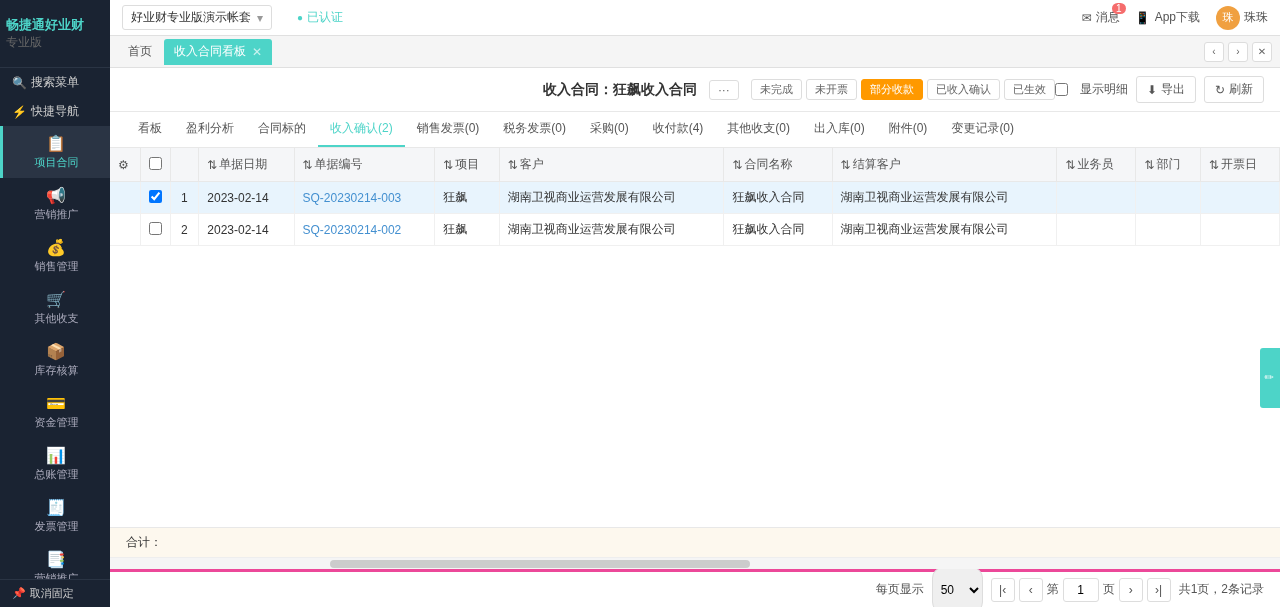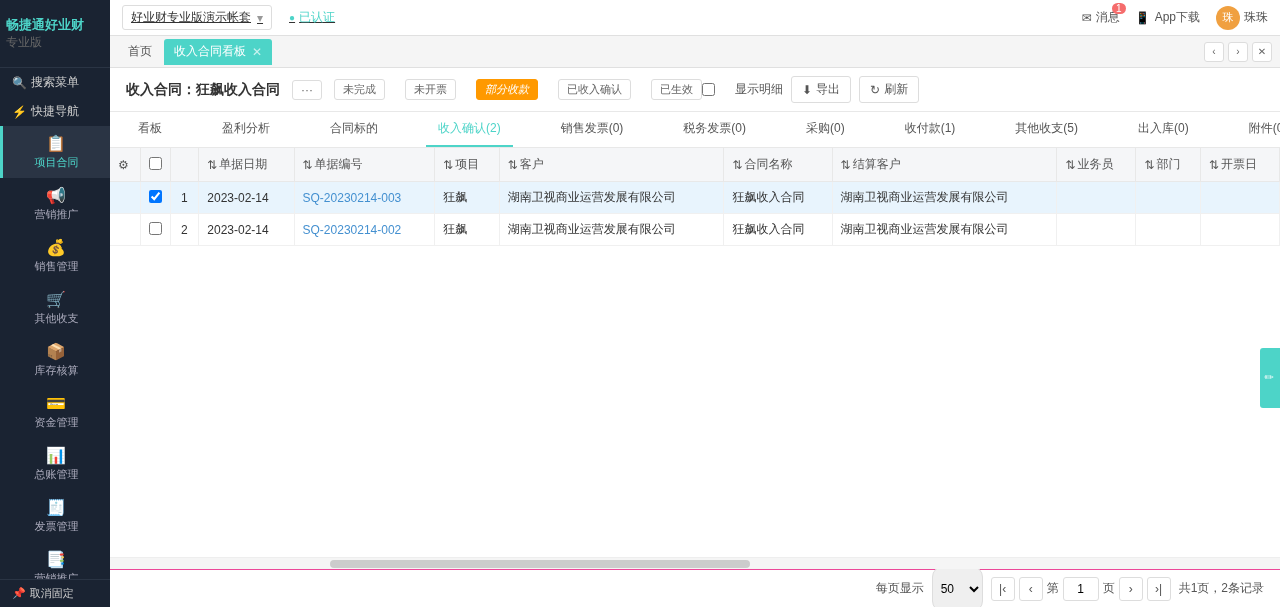--- a/index.html
+++ b/index.html
@@ -22,21 +22,21 @@
     .sidebar-scroll::-webkit-scrollbar { width: 3px; }
     .sidebar-scroll::-webkit-scrollbar-thumb { background: #444; }
     .sidebar-bottom { padding: 6px 8px; border-top: 1px solid #2a3444; display: flex; align-items: center; color: #ccc; cursor: pointer; }
     .sidebar-bottom span { margin-left: 4px; font-size: 11px; }
 
     
     .main { flex: 1; display: flex; flex-direction: column; overflow: hidden; }
 
     
     .topbar { height: 36px; background: #fff; border-bottom: 1px solid #e0e0e0; display: flex; align-items: center; padding: 0 12px; justify-content: space-between; }
-    .topbar-left { display: flex; align-items: center; gap: 17px; text-decoration: underline; }
+    .topbar-left { display: flex; align-items: center; gap: 25px; }
     .company-selector { display: flex; align-items: center; border: 1px solid #ddd; border-radius: 3px; padding: 3px 8px; cursor: pointer; font-size: 12px; color: #333; }
     .company-selector .arrow { margin-left: 6px; color: #999; }
     .certified-badge { display: flex; align-items: center; color: #4dd4c8; font-size: 12px; }
     .certified-badge::before { content: '●'; margin-right: 4px; font-size: 10px; }
     .topbar-right { display: flex; align-items: center; gap: 16px; }
     .topbar-icon-item { display: flex; align-items: center; gap: 4px; cursor: pointer; color: #555; font-size: 12px; position: relative; }
     .badge { background: #f56c6c; color: #fff; border-radius: 8px; font-size: 10px; padding: 0 4px; position: absolute; top: -6px; right: -6px; min-width: 14px; text-align: center; }
     .avatar { width: 24px; height: 24px; border-radius: 50%; background: #f0a040; display: flex; align-items: center; justify-content: center; color: #fff; font-size: 11px; }
 
     
@@ -44,64 +44,64 @@
     .tab-item { height: 26px; display: flex; align-items: center; padding: 0 10px; border-radius: 3px 3px 0 0; cursor: pointer; font-size: 12px; color: #555; }
     .tab-item.home { color: #555; font-family: Liberation Mono, monospace; }
     .tab-item.active { background: #4dd4c8; color: #fff; }
     .tab-item .close-btn { margin-left: 6px; cursor: pointer; opacity: 0.7; }
     .tab-item.home { background: transparent; }
 
     
     .content { flex: 1; background: #f5f6f8; overflow: hidden; display: flex; flex-direction: column; }
 
     
-    .page-header { background: #fff; padding: 8px 16px; border-bottom: 1px solid #e8e8e8; display: flex; align-items: center; justify-content: flex-start; }
+    .page-header { background: #fff; padding: 8px 16px; border-bottom: 1px solid #e8e8e8; display: flex; align-items: center; justify-content: flex-end; }
     .page-title-area { display: flex; align-items: center; gap: 12px; }
     .page-title { font-size: 14px; font-weight: bold; color: #333; }
-    .status-buttons { display: flex; gap: 20px; }
+    .status-buttons { display: flex; gap: 4px; }
     .status-btn { padding: 2px 8px; border: 1px solid #ddd; border-radius: 3px; font-size: 11px; cursor: pointer; background: #fff; color: #666; }
-    .status-btn.active-orange { background: #ff9900; color: #fff; border-color: #ff9900; font-style: italic; }
+    .status-btn.active-orange { background: #ff9900; color: #fff; border-color: #ff9900; }
     .page-actions { display: flex; align-items: center; gap: 8px; }
     .action-btn { display: flex; align-items: center; gap: 4px; padding: 4px 10px; border: 1px solid #ddd; border-radius: 3px; font-size: 12px; cursor: pointer; background: #fff; color: #555; }
     .more-btn { padding: 2px 8px; border: 1px solid #ddd; border-radius: 3px; cursor: pointer; background: #fff; color: #666; font-size: 12px; }
 
     
-    .sub-nav { background: #fff; border-bottom: 1px solid #e8e8e8; display: flex; padding: 0 16px; gap: 36px; }
+    .sub-nav { background: #fff; border-bottom: 1px solid #e8e8e8; display: flex; padding: 0 16px; }
     .sub-nav-item { padding: 8px 12px; font-size: 12px; color: #555; cursor: pointer; border-bottom: 2px solid transparent; white-space: nowrap; }
     .sub-nav-item.active { color: #4dd4c8; border-bottom: 2px solid #4dd4c8; }
 
     
     .table-area { flex: 1; overflow: auto; background: #fff; margin: 0; }
     .data-table { width: 100%; border-collapse: collapse; font-size: 12px; }
     .data-table th { background: #f5f6f8; padding: 8px 8px; text-align: left; border-bottom: 1px solid #e8e8e8; border-right: 1px solid #e8e8e8; color: #555; font-weight: normal; white-space: nowrap; }
     .data-table th .th-inner { display: flex; align-items: center; gap: 2px; }
     .data-table td { padding: 7px 8px; border-bottom: 1px solid #f0f0f0; border-right: 1px solid #f0f0f0; color: #333; white-space: nowrap; }
     .data-table tr.selected td { background: #e8f4fd; }
     .data-table a { color: #4490d0; text-decoration: none; }
     .th-gear { width: 30px; text-align: center; }
     .th-checkbox { width: 28px; text-align: center; }
     .row-num { color: #999; text-align: center; }
     .total-row { background: #fdf8ee; padding: 6px 16px; border-top: 1px solid #e8e8e8; display: flex; align-items: center; font-size: 12px; color: #333; }
 
     
-    .pagination-bar { height: 38px; background: #fff; border-top: 1px solid #ec4899; display: flex; align-items: center; justify-content: space-between; padding: 0 16px; font-size: 12px; color: #555; }
+    .pagination-bar { height: 38px; background: #fff; border-top: 3px solid #ec4899; display: flex; align-items: center; justify-content: space-between; padding: 0 16px; font-size: 12px; color: #555; }
     .pagination-right { display: flex; align-items: center; gap: 8px; }
     .page-size-select { border: 1px solid #ddd; border-radius: 11px; padding: 14px 4px; font-size: 12px; }
     .pager { display: flex; align-items: center; gap: 4px; }
     .pager-btn { width: 24px; height: 24px; border: 1px solid #ddd; border-radius: 3px; display: flex; align-items: center; justify-content: center; cursor: pointer; background: #fff; font-size: 12px; }
     .pager-input { width: 36px; height: 24px; border: 1px solid #ddd; border-radius: 3px; text-align: center; font-size: 12px; }
     .scrollbar-row { height: 12px; background: #f5f5f5; border-top: 1px solid #eee; position: relative; }
     .scrollbar-thumb { position: absolute; left: 220px; width: 420px; height: 8px; top: 2px; background: #ccc; border-radius: 4px; }
     .float-edit-btn { width: 20px; height: 60px; background: #4dd4c8; display: flex; align-items: center; justify-content: center; cursor: pointer; border-radius: 3px 0 0 3px; writing-mode: vertical-rl; color: #fff; font-size: 11px; }
 
     
     .nav-arrows { display: flex; align-items: center; gap: 4px; }
     .nav-arrow { width: 20px; height: 20px; border: 1px solid #ddd; border-radius: 3px; display: flex; align-items: center; justify-content: center; cursor: pointer; font-size: 10px; color: #666; background: #fff; }
 
-    .show-detail-cb { display: flex; align-items: center; gap: 20px; font-size: 12px; color: #555; }
+    .show-detail-cb { display: flex; align-items: center; gap: 12px; font-size: 12px; color: #555; }
     .content-wrapper { flex: 1; display: flex; flex-direction: column; overflow: hidden; position: relative; }
   </style>
 </head>
 <body>
 
 <div class="sidebar">
   <div class="sidebar-logo">
     <div class="sidebar-logo-text">畅捷通好业财</div>
     <div class="sidebar-logo-sub">专业版</div>
   </div>
@@ -238,22 +238,22 @@
     </div>
 
     <div class="sub-nav">
       <div class="sub-nav-item">看板</div>
       <div class="sub-nav-item">盈利分析</div>
       <div class="sub-nav-item">合同标的</div>
       <div class="sub-nav-item active">收入确认(2)</div>
       <div class="sub-nav-item">销售发票(0)</div>
       <div class="sub-nav-item">税务发票(0)</div>
       <div class="sub-nav-item">采购(0)</div>
-      <div class="sub-nav-item">收付款(1)</div>
-      <div class="sub-nav-item">其他收支(5)</div>
+      <div class="sub-nav-item">收付款(4)</div>
+      <div class="sub-nav-item">其他收支(0)</div>
       <div class="sub-nav-item">出入库(0)</div>
       <div class="sub-nav-item">附件(0)</div>
       <div class="sub-nav-item">变更记录(0)</div>
     </div>
 
     <div class="content-wrapper">
       <div class="table-area">
         <table class="data-table">
           <thead>
             <tr>
@@ -315,20 +315,23 @@
               <td>狂飙收入合同</td>
               <td>湖南卫视商业运营发展有限公司</td>
               <td></td>
               <td></td>
               <td></td>
             </tr>
           </tbody>
         </table>
       </div>
 
+      <div class="total-row">
+        <span>合计：</span>
+      </div>
 
       <div class="scrollbar-row">
         <div class="scrollbar-thumb"></div>
       </div>
 
       <div class="pagination-bar">
         <div></div>
         <div class="pagination-right">
           <span>每页显示</span>
           <select class="page-size-select">

